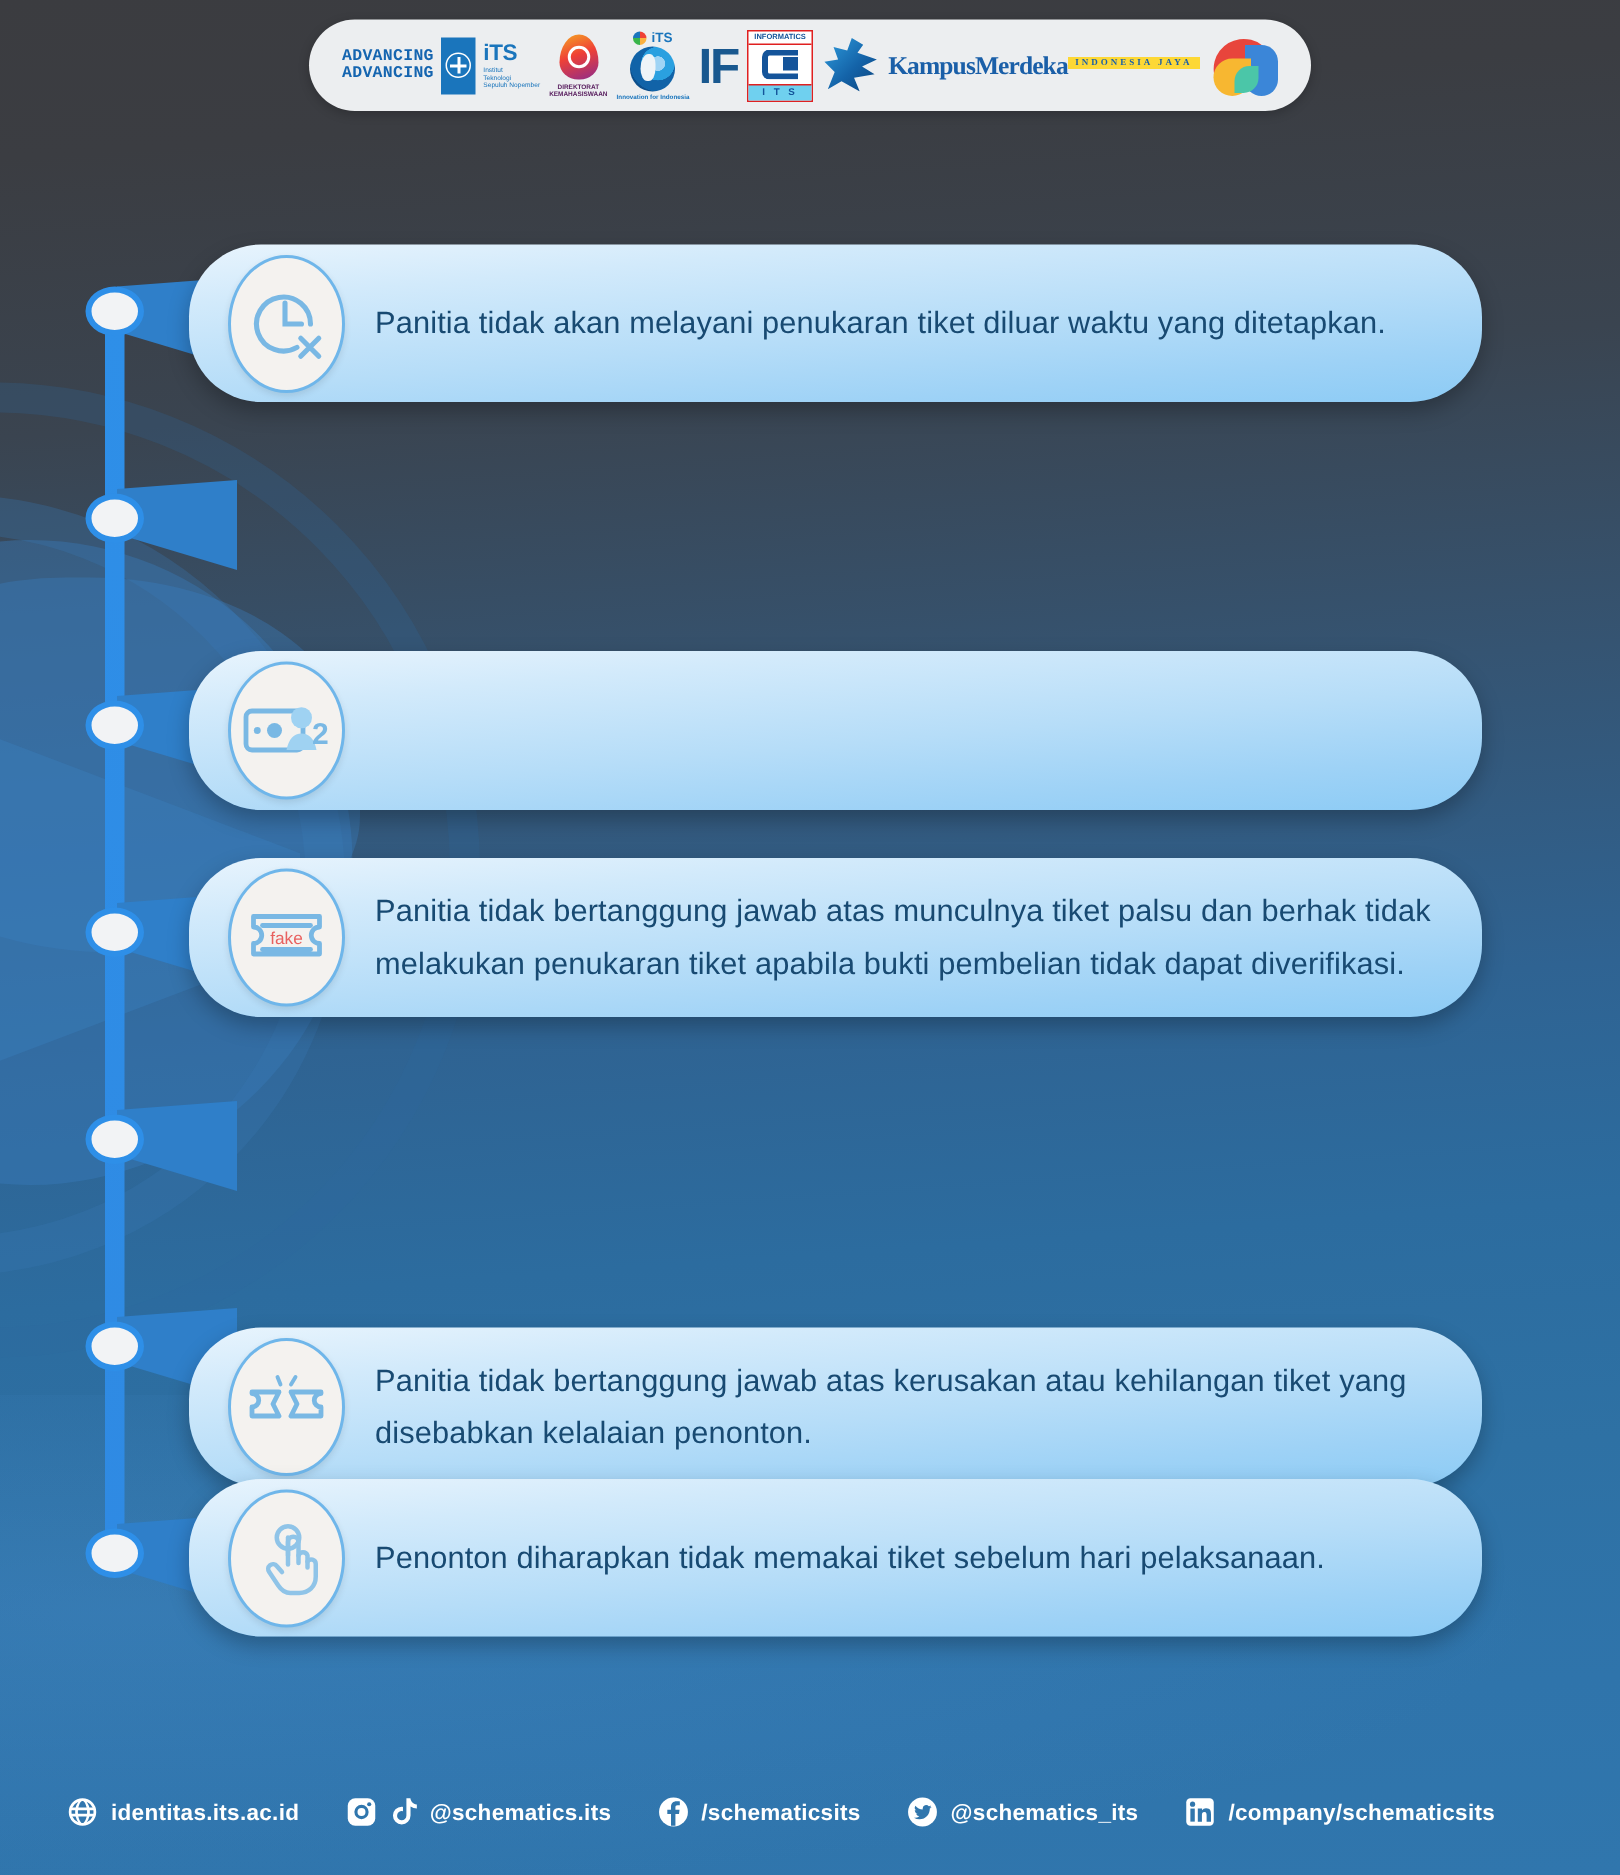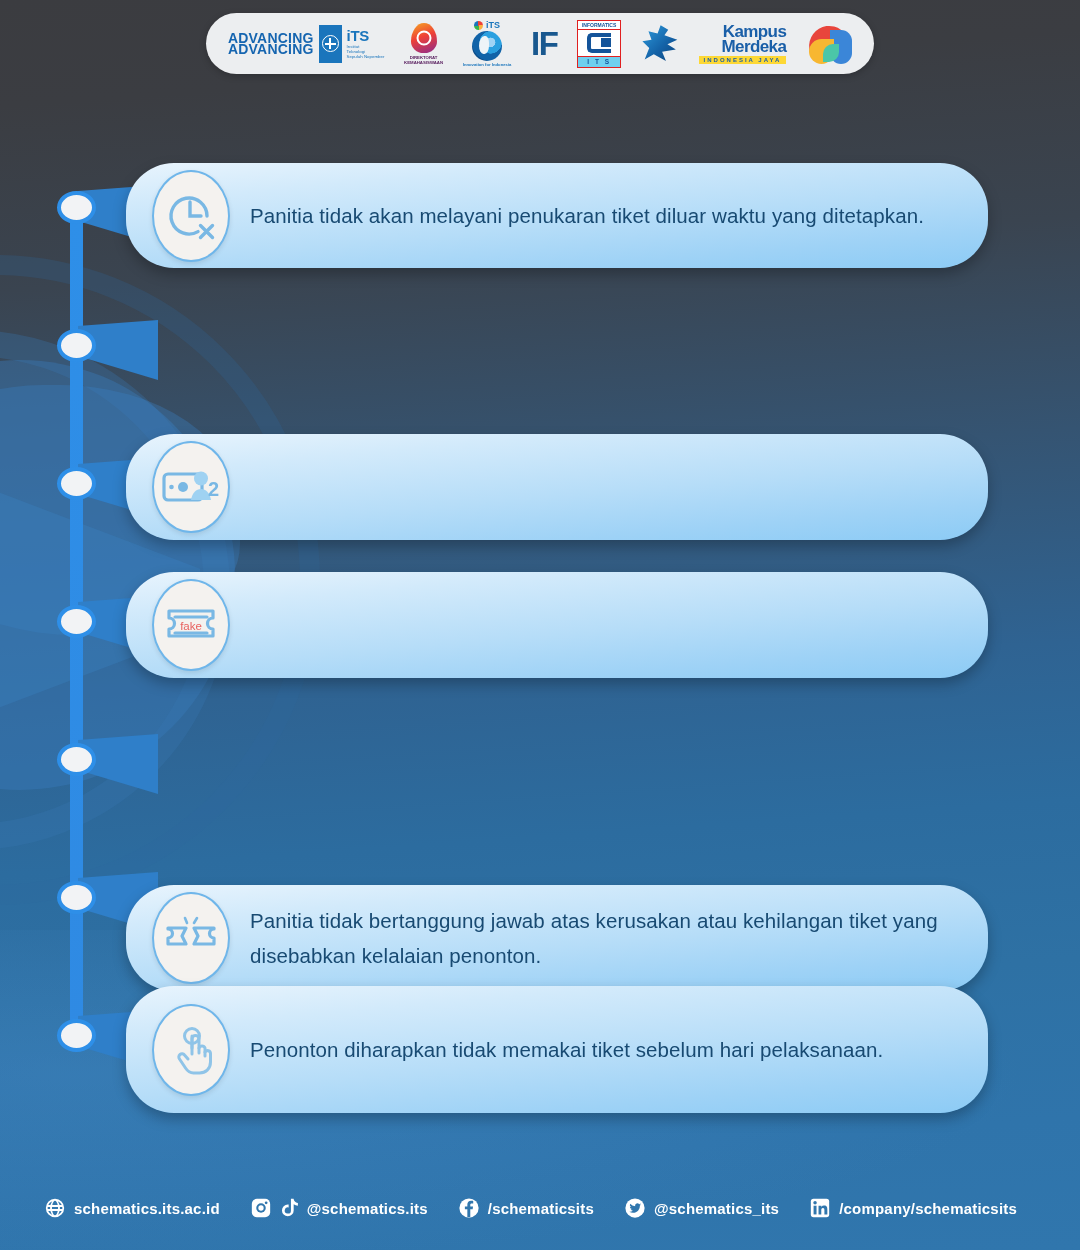--- a/index.html
+++ b/index.html
@@ -73,23 +73,23 @@
     align-items: center;
     justify-content: space-between;
     padding: 0 22px;
     box-shadow: 0 2px 7px rgba(0,0,0,0.22);
   }
   .logo { display: flex; align-items: center; flex: 0 0 auto; }
 
   
   .logo-its { gap: 5px; }
   .adv-txt {
-    font-size: 14px; font-weight: bold; line-height: 11px;
+    font-size: 11px; font-weight: bold; line-height: 11px;
     color: #1565b0; letter-spacing: .2px; text-align: center;
-    font-family: Liberation Sans, sans-serif;
+    font-family: Liberation Mono, monospace;
   }
   .its-mark {
     width: 23px; height: 38px; background: #1a75bc;
     display: flex; align-items: center; justify-content: center;
   }
   .its-mark .seal {
     width: 17px; height: 17px; border-radius: 50%;
     border: 1.6px solid #fff; position: relative;
   }
   .its-mark .seal:before {
@@ -171,21 +171,21 @@
   }
 
   
   .garuda {
     width: 38px; height: 38px;
     background: linear-gradient(135deg,#2f9fe0 0%, #1463a8 55%, #0b3f76 100%);
     clip-path: polygon(52% 2%, 72% 14%, 62% 28%, 96% 40%, 70% 52%, 92% 66%, 56% 72%, 66% 96%, 34% 78%, 10% 92%, 22% 62%, 4% 44%, 28% 40%, 20% 18%, 44% 24%);
   }
 
   
-  .logo-km { flex-direction: column; align-items: flex-end; }
+  .logo-km { flex-direction: row; align-items: flex-start; font-family: Liberation Serif, serif; }
   .km-word {
     font-size: 17px; font-weight: 900; color: #1a5fa8;
     line-height: 15px; letter-spacing: -.6px;
   }
   .km-ind {
     background: #fdd835; color: #1a5fa8;
     font-size: 6px; font-weight: bold; letter-spacing: 2px;
     padding: 1px 5px; margin-top: 2px;
   }
   
@@ -417,56 +417,57 @@
 
   <div class="card" style="top:572px;height:106px;">
     <div class="icon-wrap">
       <svg width="54" height="46" viewBox="0 0 54 46" fill="none" stroke="#79b8e4" stroke-width="3.2" stroke-linejoin="round">
         <path d="M5 9h44v7a5.5 5.5 0 0 0 0 11v7H5v-7a5.5 5.5 0 0 0 0-11z"></path>
         <path d="M11 15h32" stroke-linecap="round"></path>
         <path d="M11 31h32" stroke-linecap="round"></path>
         <text x="27" y="27.5" text-anchor="middle" font-family="Liberation Sans, sans-serif" font-size="11.5" fill="#e8615f" stroke="none">fake</text>
       </svg>
     </div>
+    <div class="card-text">Panitia tidak bertanggung jawab atas munculnya tiket palsu dan berhak tidak melakukan penukaran tiket apabila bukti pembelian tidak dapat diverifikasi.</div>
   </div>
 
 
   <div class="card" style="top:848px;height:106px;margin-top:37px;">
     <div class="icon-wrap">
       <svg width="56" height="46" viewBox="0 0 56 46" fill="none" stroke="#79b8e4" stroke-width="3.2" stroke-linejoin="round">
         <path d="M5 13h18l-4 8 4 8H5v-6a4.5 4.5 0 0 0 0-9z"></path>
         <path d="M51 13H31l4 8-4 8h20v-6a4.5 4.5 0 0 1 0-9z"></path>
         <path d="M24 8l-2 -5M31 8l3 -5" stroke-linecap="round" stroke-width="2.6"></path>
       </svg>
     </div>
     <div class="card-text">Panitia tidak bertanggung jawab atas kerusakan atau kehilangan tiket yang disebabkan kelalaian penonton.</div>
   </div>
 
-  <div class="card" style="top:986px;height:127px;">
+  <div class="card" style="top:986px;height:105px;">
     <div class="icon-wrap">
       <svg width="48" height="52" viewBox="0 0 48 52" fill="none" stroke="#8fc4e8" stroke-width="3" stroke-linejoin="round" stroke-linecap="round">
         <circle cx="25" cy="12" r="7.5"></circle>
         <path d="M25 12v18"></path>
         <path d="M25 24v-9a3.5 3.5 0 0 1 7 0v14"></path>
         <path d="M32 24a3.2 3.2 0 0 1 6 0v8"></path>
         <path d="M38 28a3 3 0 0 1 5.5 1.6V38c0 7-5 11-11 11h-6c-4 0-6-2-8-5l-6-9a3.2 3.2 0 0 1 5-4l3.5 4"></path>
       </svg>
     </div>
     <div class="card-text">Penonton diharapkan tidak memakai tiket sebelum hari pelaksanaan.</div>
   </div>
 
   <div class="footer">
 
     <div class="social">
       <span class="glyphs">
         <svg class="sicon" viewBox="0 0 24 24" fill="#fff">
           <path d="M12 2a10 10 0 1 0 0 20 10 10 0 0 0 0-20zm0 2c1.2 0 2.4 1.9 3 4.8H9C9.6 5.9 10.8 4 12 4zM7 8.8H4.6A8.1 8.1 0 0 1 9 4.5 13 13 0 0 0 7 8.8zM15 4.5a8.1 8.1 0 0 1 4.4 4.3H17a13 13 0 0 0-2-4.3zM4.1 10.8h2.6a20 20 0 0 0 0 2.4H4.1a8 8 0 0 1 0-2.4zm4.6 0h6.6a18 18 0 0 1 0 2.4H8.7a18 18 0 0 1 0-2.4zm8.6 0h2.6a8 8 0 0 1 0 2.4h-2.6a20 20 0 0 0 0-2.4zM4.6 15.2H7a13 13 0 0 0 2 4.3 8.1 8.1 0 0 1-4.4-4.3zm4.4 0h6c-.6 2.9-1.8 4.8-3 4.8s-2.4-1.9-3-4.8zm8 0h2.4a8.1 8.1 0 0 1-4.4 4.3 13 13 0 0 0 2-4.3z"></path>
         </svg>
       </span>
-      <span>schematics.its.ac.id</span>
+      <span>identitas.its.ac.id</span>
     </div>
 
     <div class="social">
       <span class="glyphs">
         <svg class="sicon" viewBox="0 0 24 24" fill="#fff">
           <rect x="2" y="2" width="20" height="20" rx="5.5"></rect>
           <circle cx="12" cy="12" r="5.2" fill="#3076ad"></circle>
           <circle cx="12" cy="12" r="2.9" fill="#fff"></circle>
           <circle cx="17.6" cy="6.4" r="1.5" fill="#3076ad"></circle>
         </svg>

